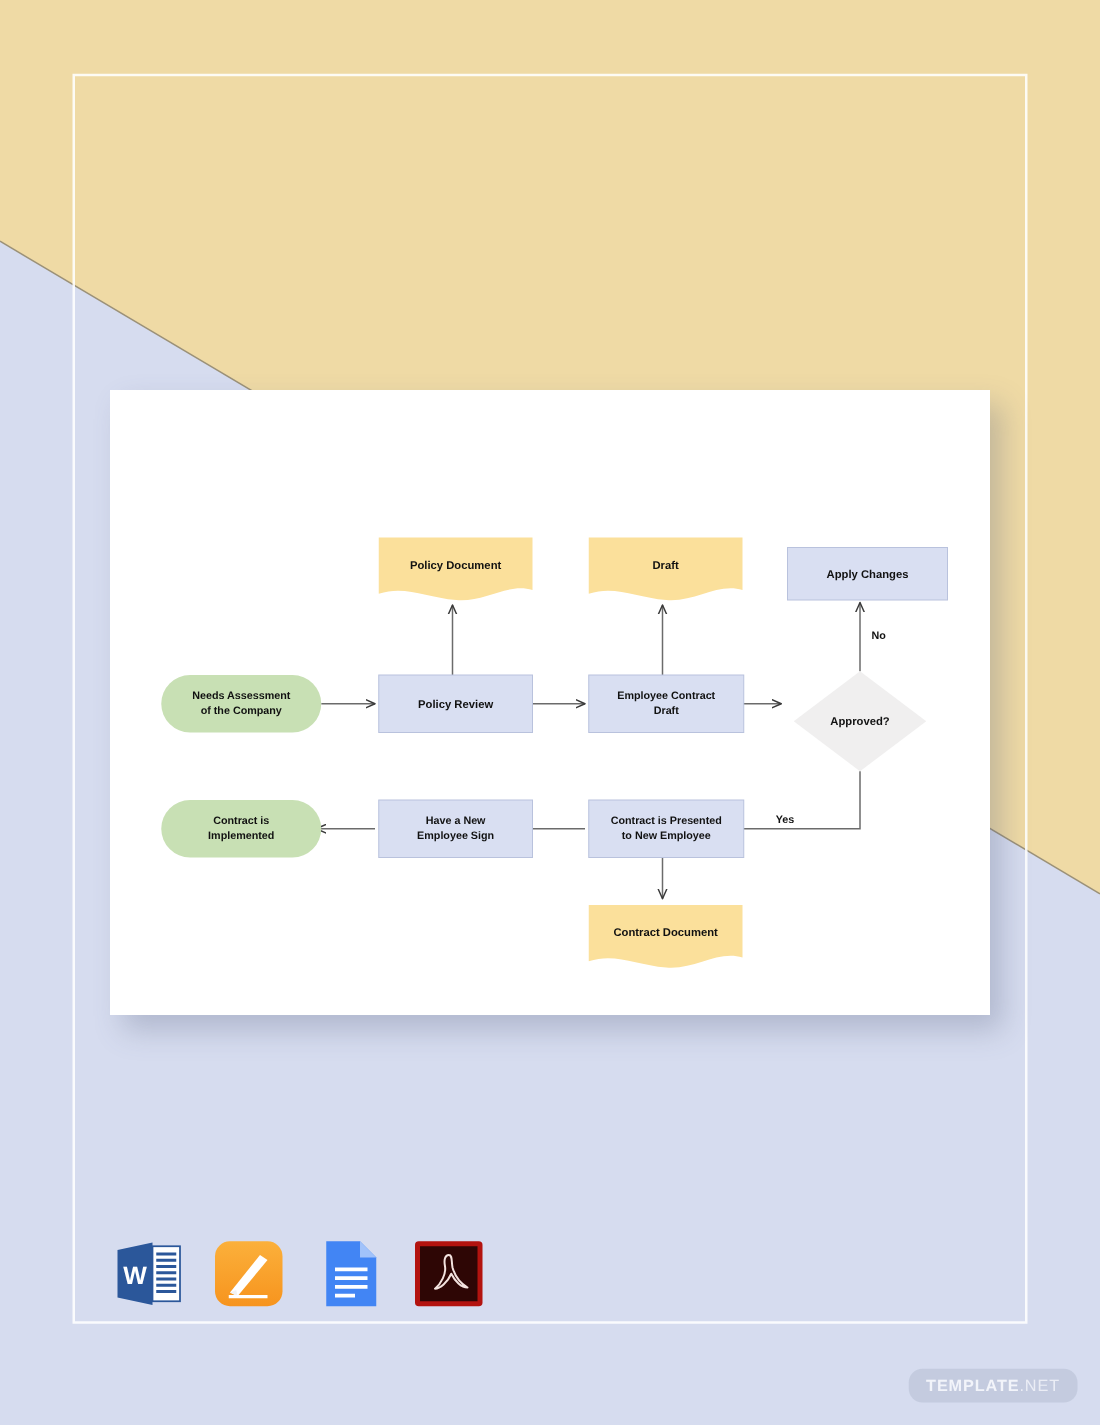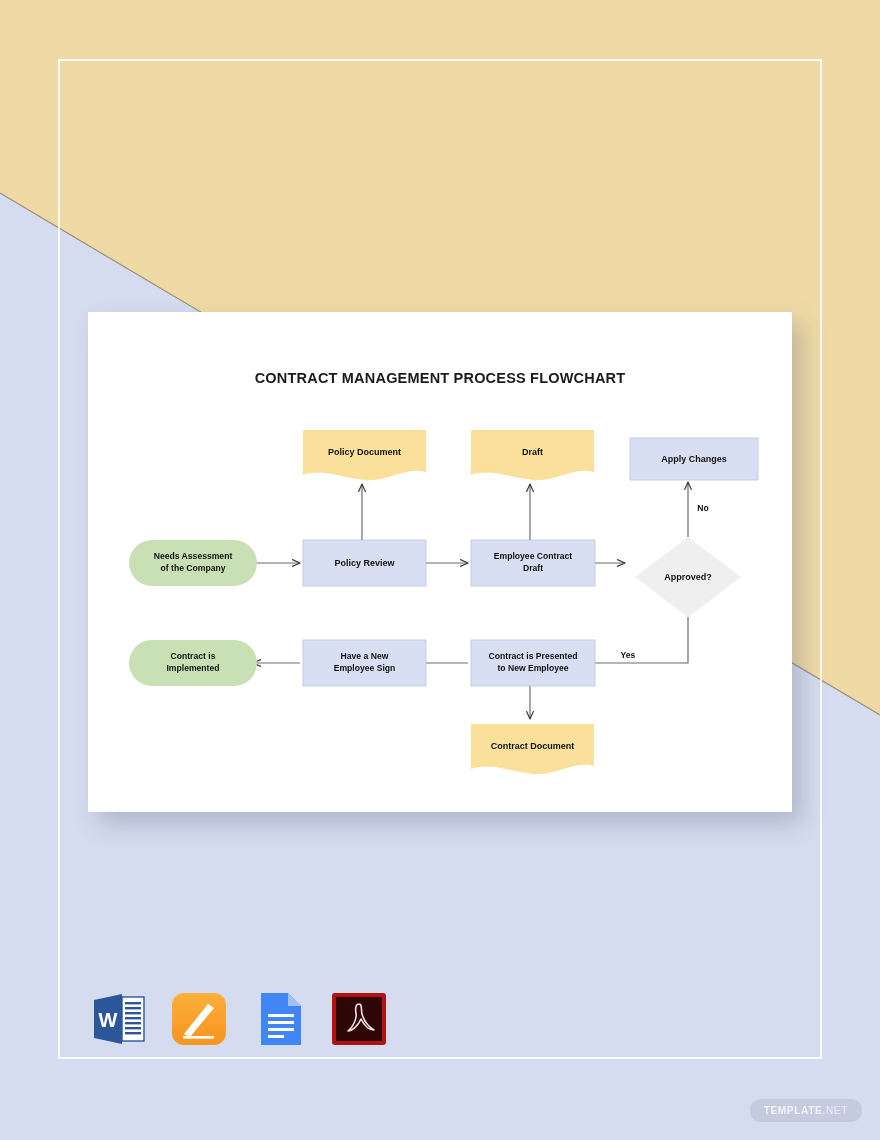--- a/index.html
+++ b/index.html
@@ -113,21 +113,21 @@
     position: relative;
   }
 
   
   .watermark {
     position: absolute;
     right: 18px;
     bottom: 18px;
     background: rgba(190, 197, 218, 0.75);
     color: #f2f4fa;
-    font-size: 10px;
+    font-size: 13px;
     font-weight: bold;
     letter-spacing: 0.7px;
     padding: 6px 14px;
     border-radius: 11px;
   }
   .watermark .net {
     font-weight: normal;
     opacity: 0.85;
   }
 </style>
@@ -140,21 +140,20 @@
   <div class="bg-beige"></div>
 
   <svg class="bg-beige-line" width="880" height="1140">
     <line x1="0" y1="193" x2="880" y2="715" stroke="#9b9178" stroke-width="1.2"></line>
   </svg>
 
   <div class="frame-border"></div>
 
   <div class="card">
 
-    <div class="card-title">CONTRACT MANAGEMENT PROCESS FLOWCHART</div>
 
     <svg class="flow-svg" viewBox="0 0 704 500">
       <defs>
         <marker id="arrow" viewBox="0 0 10 10" refX="9" refY="5" markerWidth="7" markerHeight="7" orient="auto-start-reverse">
           <path d="M 0 1 L 9 5 L 0 9" fill="none" stroke="#3a3a3a" stroke-width="1.4" stroke-linecap="round" stroke-linejoin="round"></path>
         </marker>
       </defs>
 
       <g stroke="#6b6b6b" stroke-width="1.2" fill="none" marker-end="url(#arrow)">
 

